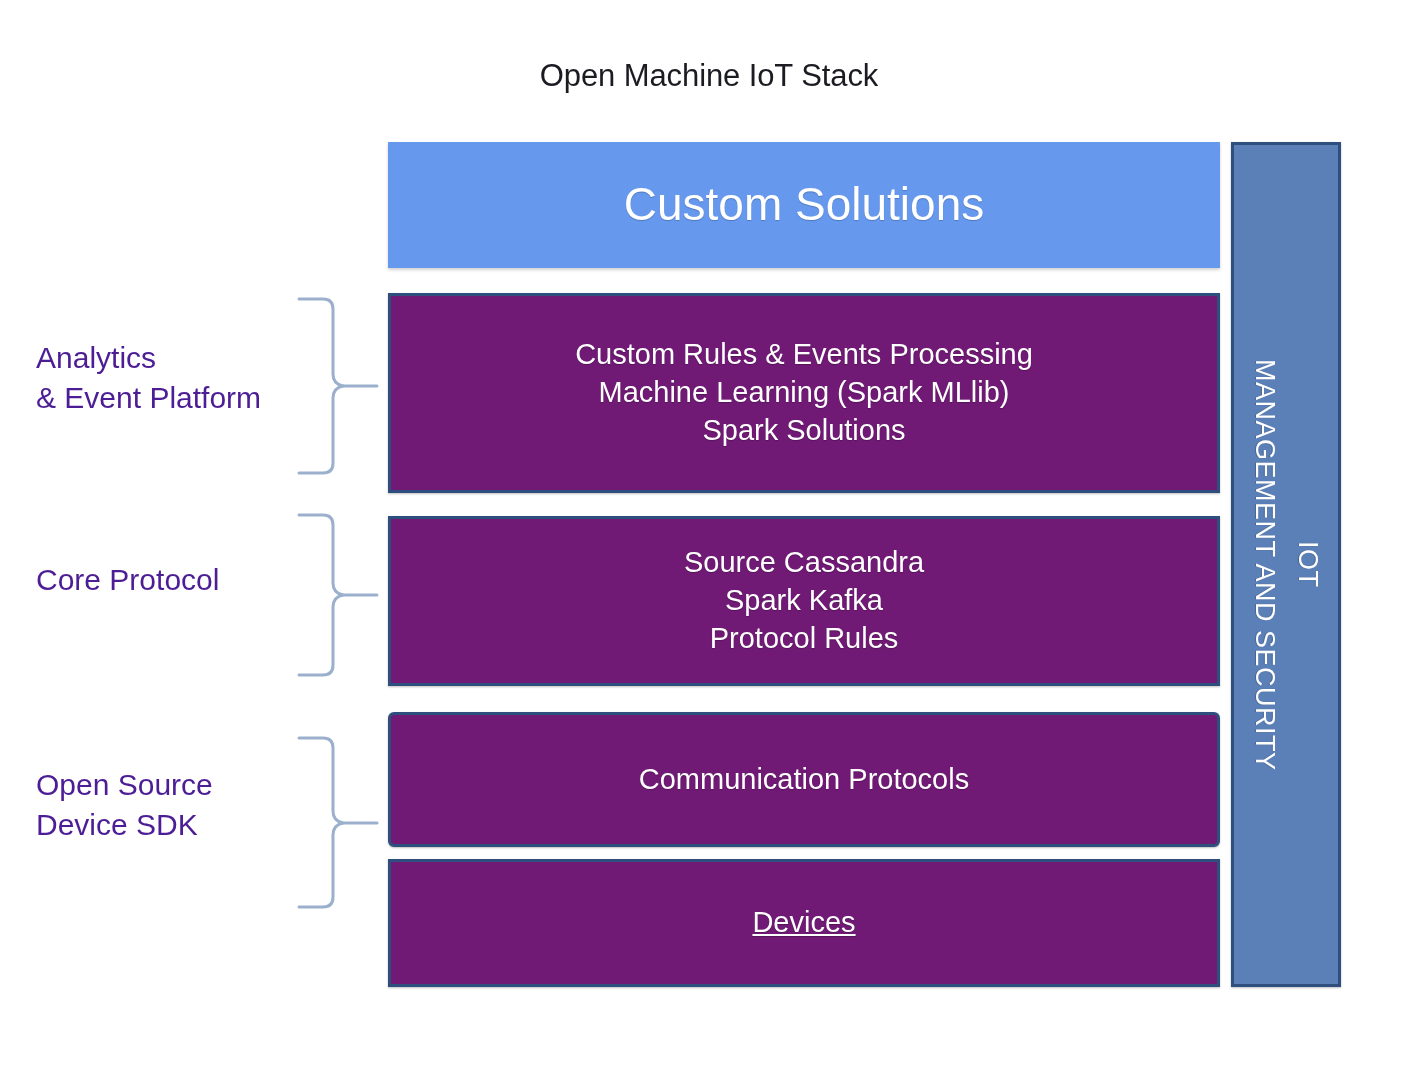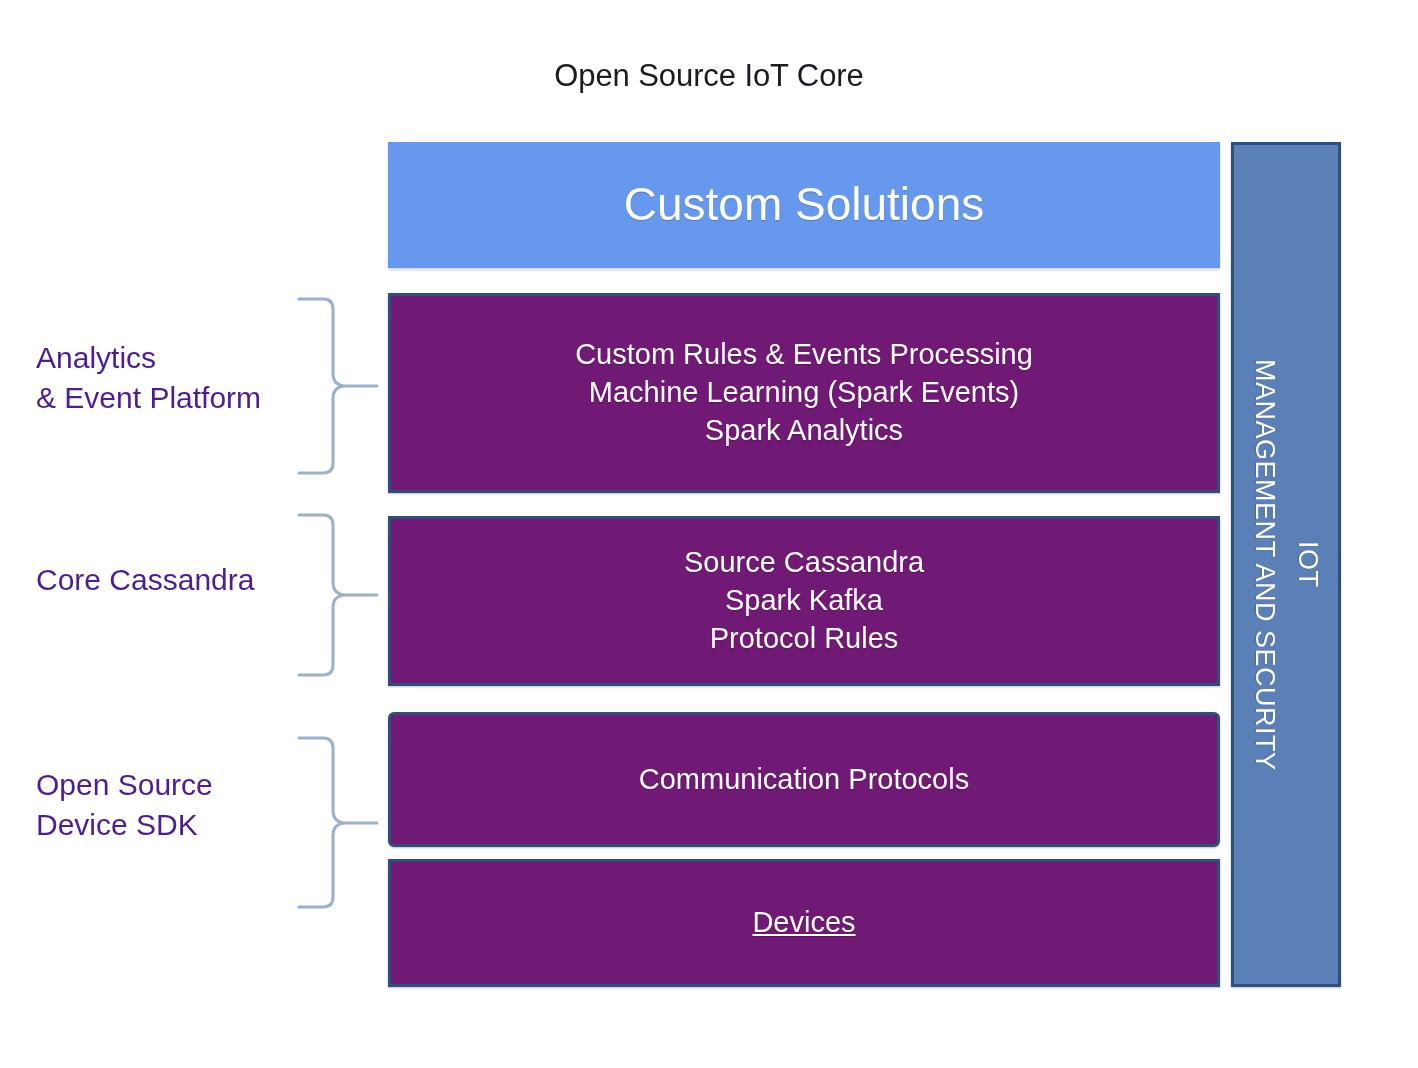--- a/index.html
+++ b/index.html
@@ -142,32 +142,32 @@
   #brace-analytics { top: 296px; height: 180px; }
   #brace-core      { top: 512px; height: 166px; }
   #brace-sdk       { top: 735px; height: 175px; }
   .brace svg { display: block; width: 100%; height: 100%; }
 </style>
 </head>
 <body>
 
 <div id="diagram-root">
 
-  <div class="diagram-title">Open Source IoT Core</div>
+  <div class="diagram-title">Open Machine IoT Stack</div>
 
   <div class="stack-column">
 
     <div class="layer-box accent" id="box-custom-solutions">
       <span class="layer-line">Custom Solutions</span>
     </div>
 
     <div class="layer-box" id="box-analytics">
       <span class="layer-line">Custom Rules &amp; Events Processing</span>
-      <span class="layer-line">Machine Learning (Spark Events)</span>
-      <span class="layer-line">Spark Analytics</span>
+      <span class="layer-line">Machine Learning (Spark MLlib)</span>
+      <span class="layer-line">Spark Solutions</span>
     </div>
 
     <div class="layer-box" id="box-core">
       <span class="layer-line">Source Cassandra</span>
       <span class="layer-line">Spark Kafka</span>
       <span class="layer-line">Protocol Rules</span>
     </div>
 
     <div class="layer-box" id="box-comm">
       <span class="layer-line">Communication Protocols</span>
@@ -182,21 +182,21 @@
   <div class="sidebar-box">
     <div class="sidebar-inner">
       <span class="sidebar-line" id="sidebar-line-main">MANAGEMENT AND SECURITY</span>
       <span class="sidebar-line" id="sidebar-line-sub">IOT</span>
     </div>
   </div>
 
   <div class="group-label" id="label-analytics">Analytics
 &amp; Event Platform</div>
 
-  <div class="group-label" id="label-core">Core Cassandra</div>
+  <div class="group-label" id="label-core">Core Protocol</div>
 
   <div class="group-label" id="label-sdk">Open Source
 Device SDK</div>
 
   <div class="brace" id="brace-analytics">
     <svg viewBox="0 0 86 180" preserveAspectRatio="none" aria-hidden="true">
       <path d="M6 3 H30 Q40 3 40 13 V78 Q40 88 50 90 Q40 92 40 102 V167 Q40 177 30 177 H6" fill="none" stroke="#9BB0CC" stroke-width="3" stroke-linecap="round" stroke-linejoin="round"></path>
       <path d="M50 90 H84" fill="none" stroke="#9BB0CC" stroke-width="3" stroke-linecap="round"></path>
     </svg>
   </div>

